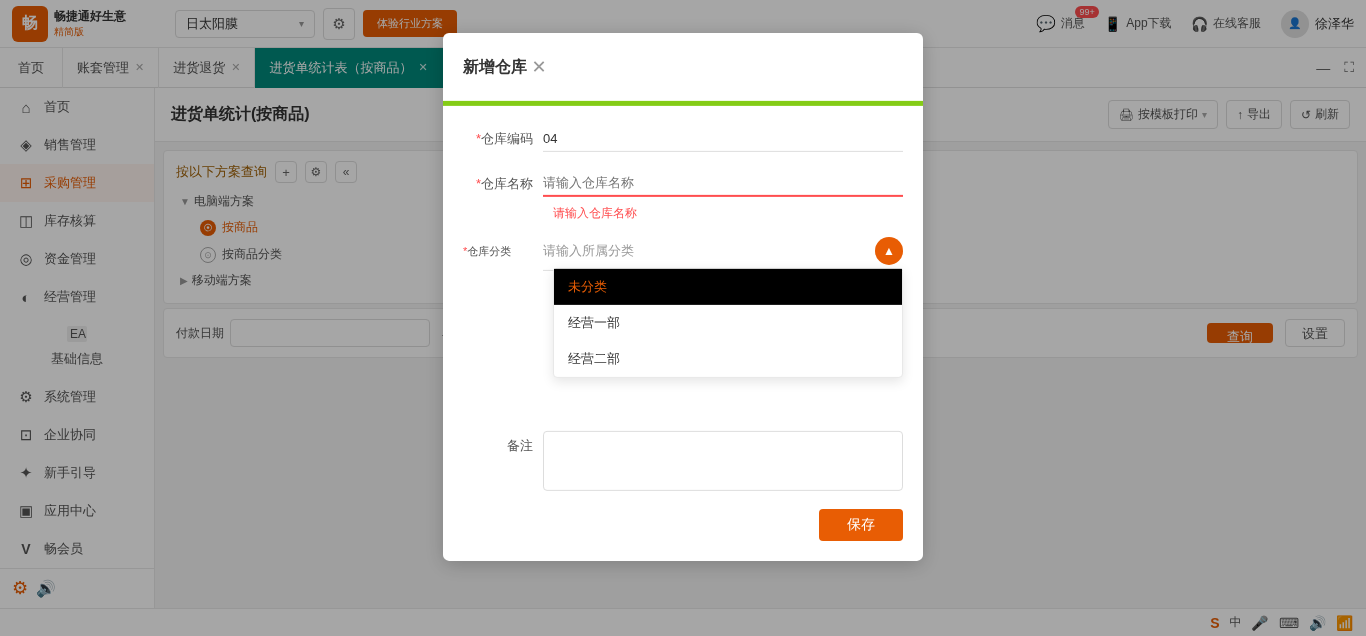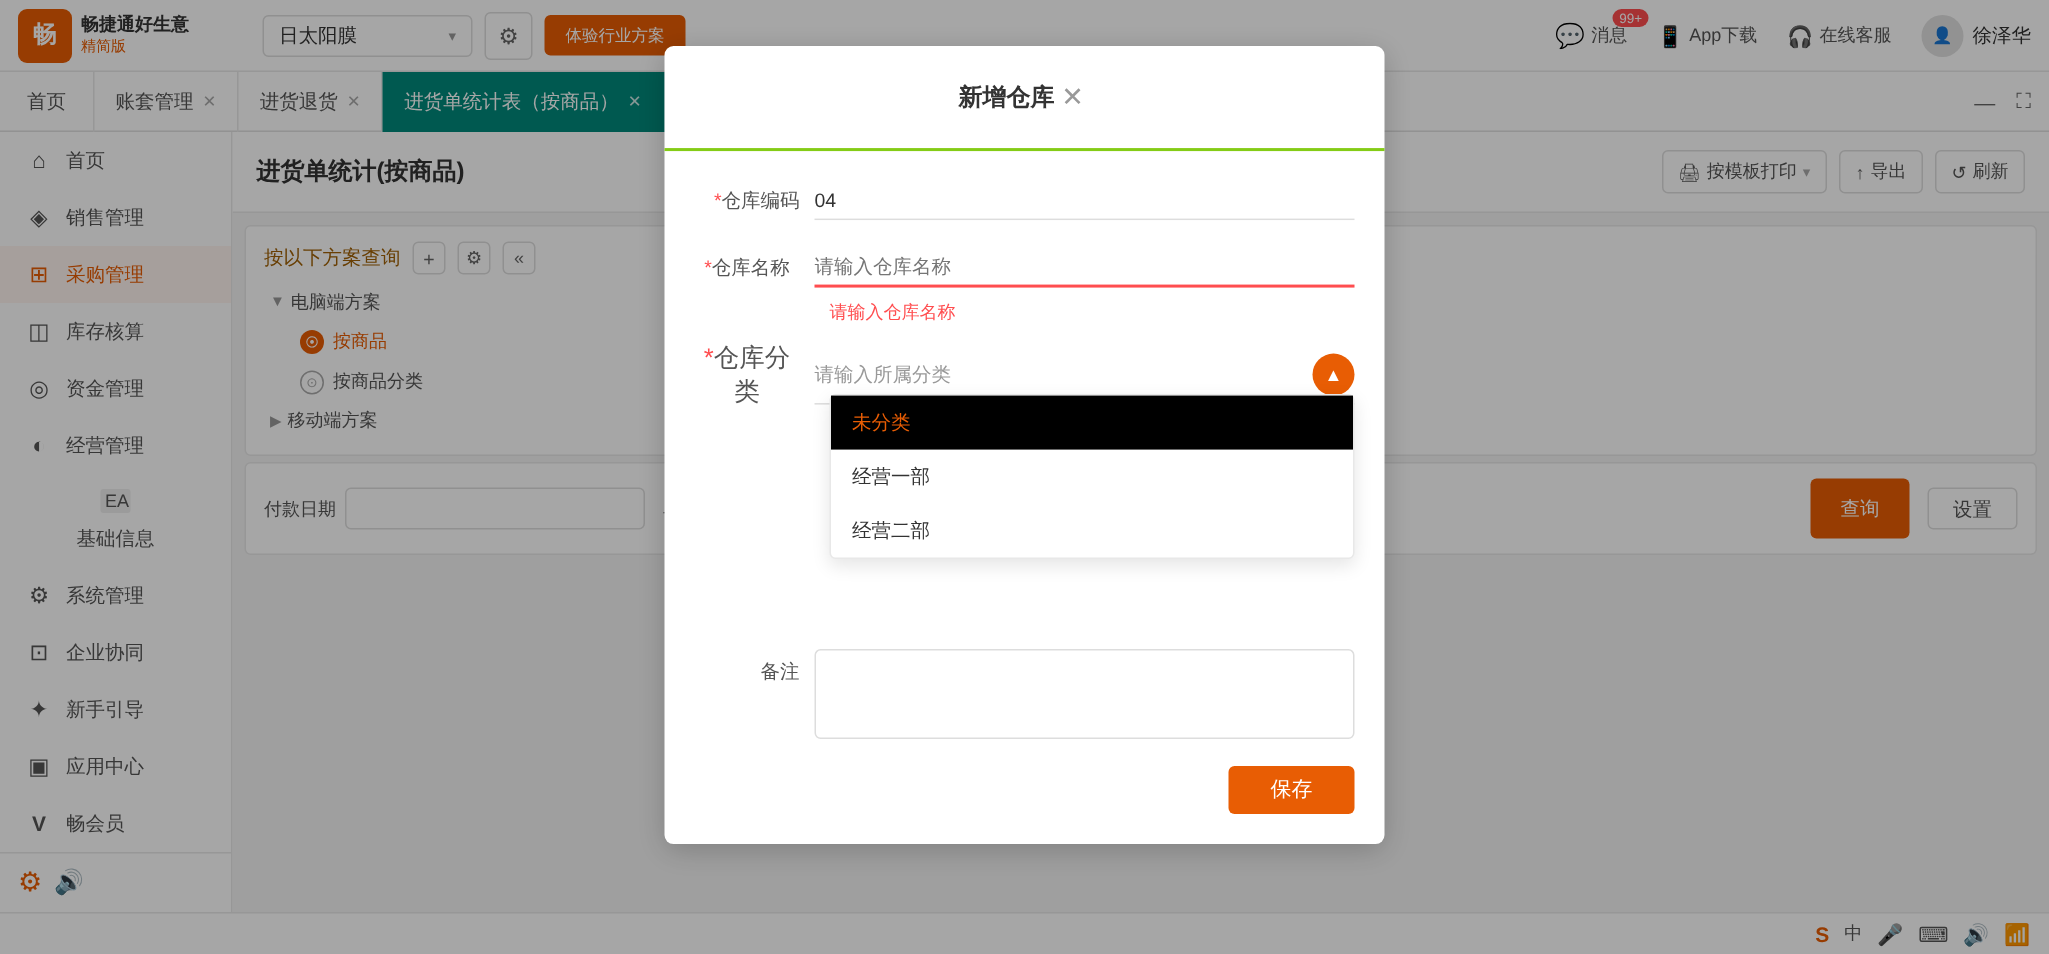--- a/index.html
+++ b/index.html
@@ -182,59 +182,59 @@
         <input style="border: 1px solid rgb(221, 221, 221); border-radius: 4px; padding: 4px 8px; font-size: 12px; color: rgb(51, 51, 51); width: 200px; height: 28px;">
       </div>
       <div style="display:flex;align-items:center;gap:6px;">
         <span style="color:#555;font-size:12px;">单据状态</span>
         <select style="border:1px solid #ddd;border-radius:4px;padding:4px 8px;font-size:12px;color:#555;width:100px;height:28px;"></select>
       </div>
       <div style="display:flex;align-items:center;gap:6px;">
         <span style="color:#555;font-size:12px;">商品</span>
         <span style="color:#aaa;font-size:13px;">···</span>
       </div>
-      <button style="background:#e85d04;color:#fff;border:none;border-radius:4px;padding:5px 20px;cursor:pointer;font-size:13px;height:40px;margin-left:auto;">查询</button>
+      <button style="background:#e85d04;color:#fff;border:none;border-radius:4px;padding:5px 20px;cursor:pointer;font-size:13px;height:20px;margin-left:auto;">查询</button>
       <button style="background:#fff;color:#555;border:1px solid #ddd;border-radius:4px;padding:5px 16px;cursor:pointer;font-size:13px;height:28px;">设置</button>
     </div>
 
     <div style="display:flex;flex-direction:column;align-items:center;justify-content:center;padding:40px;color:#aaa;gap:12px;height:200px;">
       <div style="font-size:64px;opacity:0.25;">📊</div>
       <div style="font-size:13px;color:#aaa;">● <span>点击左侧的方案</span></div>
       <div style="font-size:13px;color:#aaa;">● <span>用[过滤]条件来缩小分析范围</span></div>
     </div>
   </div>
 </div>
 
 <div style="position:fixed;top:0;left:0;width:100%;height:100%;background:rgba(0,0,0,0.35);z-index:100;"></div>
 
 <div style="position:fixed;top:50%;left:50%;transform:translate(-50%,-54%);background:#fff;border-radius:6px;width:480px;z-index:101;box-shadow:0 4px 20px rgba(0,0,0,0.2);">
-  <div style="display:flex;align-items:center;justify-content:center;padding:22px 20px;border-bottom:2px solid #84cc16;">
+  <div style="display:flex;align-items:center;justify-content:flex-start;padding:22px 20px;border-bottom:5px solid #84cc16;">
     <span style="font-size:16px;font-weight:bold;color:#333;">新增仓库</span>
     <span style="cursor:pointer;color:#999;font-size:18px;width:24px;height:24px;display:flex;align-items:center;justify-content:center;">✕</span>
   </div>
 
   <div style="padding:20px 20px 8px;">
 
     <div style="display:flex;align-items:center;margin-bottom:18px;">
       <label style="width:80px;min-width:80px;text-align:right;padding-right:10px;color:#555;font-size:13px;">
         <span style="color:#ff4d4f;">*</span><span>仓库编码</span>
       </label>
       <input style="flex: 1 1 0%; border-top: none; border-right: none; border-left: none; border-image: initial; border-bottom: 1px solid rgb(221, 221, 221); padding: 5px 0px; font-size: 13px; color: rgb(51, 51, 51); outline: none; background: transparent;" value="04">
     </div>
 
     <div style="display:flex;align-items:center;margin-bottom:8px;position:relative;">
-      <label style="width:80px;min-width:80px;text-align:center;padding-right:10px;color:#555;font-size:13px;">
+      <label style="width:80px;min-width:80px;text-align:right;padding-right:10px;color:#555;font-size:13px;">
         <span style="color:#ff4d4f;">*</span><span>仓库名称</span>
       </label>
       <input style="flex: 1 1 0%; border-top: none; border-right: none; border-left: none; border-image: initial; border-bottom: 2px solid rgb(255, 77, 79); padding: 5px 0px; font-size: 13px; color: rgb(51, 51, 51); outline: none; background: transparent;" placeholder="请输入仓库名称">
     </div>
     <div style="color:#ff4d4f;font-size:12px;padding-left:90px;margin-bottom:10px;">请输入仓库名称</div>
 
     <div style="display:flex;align-items:center;margin-bottom:4px;position:relative;">
-      <label style="width:80px;min-width:80px;text-align:center;padding-right:10px;color:#555;font-size:17px;">
+      <label style="width:80px;min-width:80px;text-align:left;padding-right:10px;color:#555;font-size:11px;">
         <span style="color:#ff4d4f;">*</span><span>仓库分类</span>
       </label>
       <div style="flex:1;border:none;border-bottom:1px solid #ddd;padding:5px 0;font-size:13px;color:#999;display:flex;align-items:center;justify-content:space-between;cursor:pointer;">
         <span>请输入所属分类</span>
         <div style="width:28px;height:28px;background:#e85d04;border-radius:50%;display:flex;align-items:center;justify-content:center;color:#fff;font-size:12px;cursor:pointer;">▲</div>
       </div>
 
       <div style="position:absolute;left:90px;top:36px;width:calc(100% - 90px);background:#fff;border:1px solid #e8e8e8;border-radius:4px;z-index:200;box-shadow:0 4px 12px rgba(0,0,0,0.1);">
         <div style="padding:9px 14px;cursor:pointer;font-size:13px;color:#e85d04;background:#000000;">未分类</div>
         <div style="padding:9px 14px;cursor:pointer;font-size:13px;color:#333;">经营一部</div>

